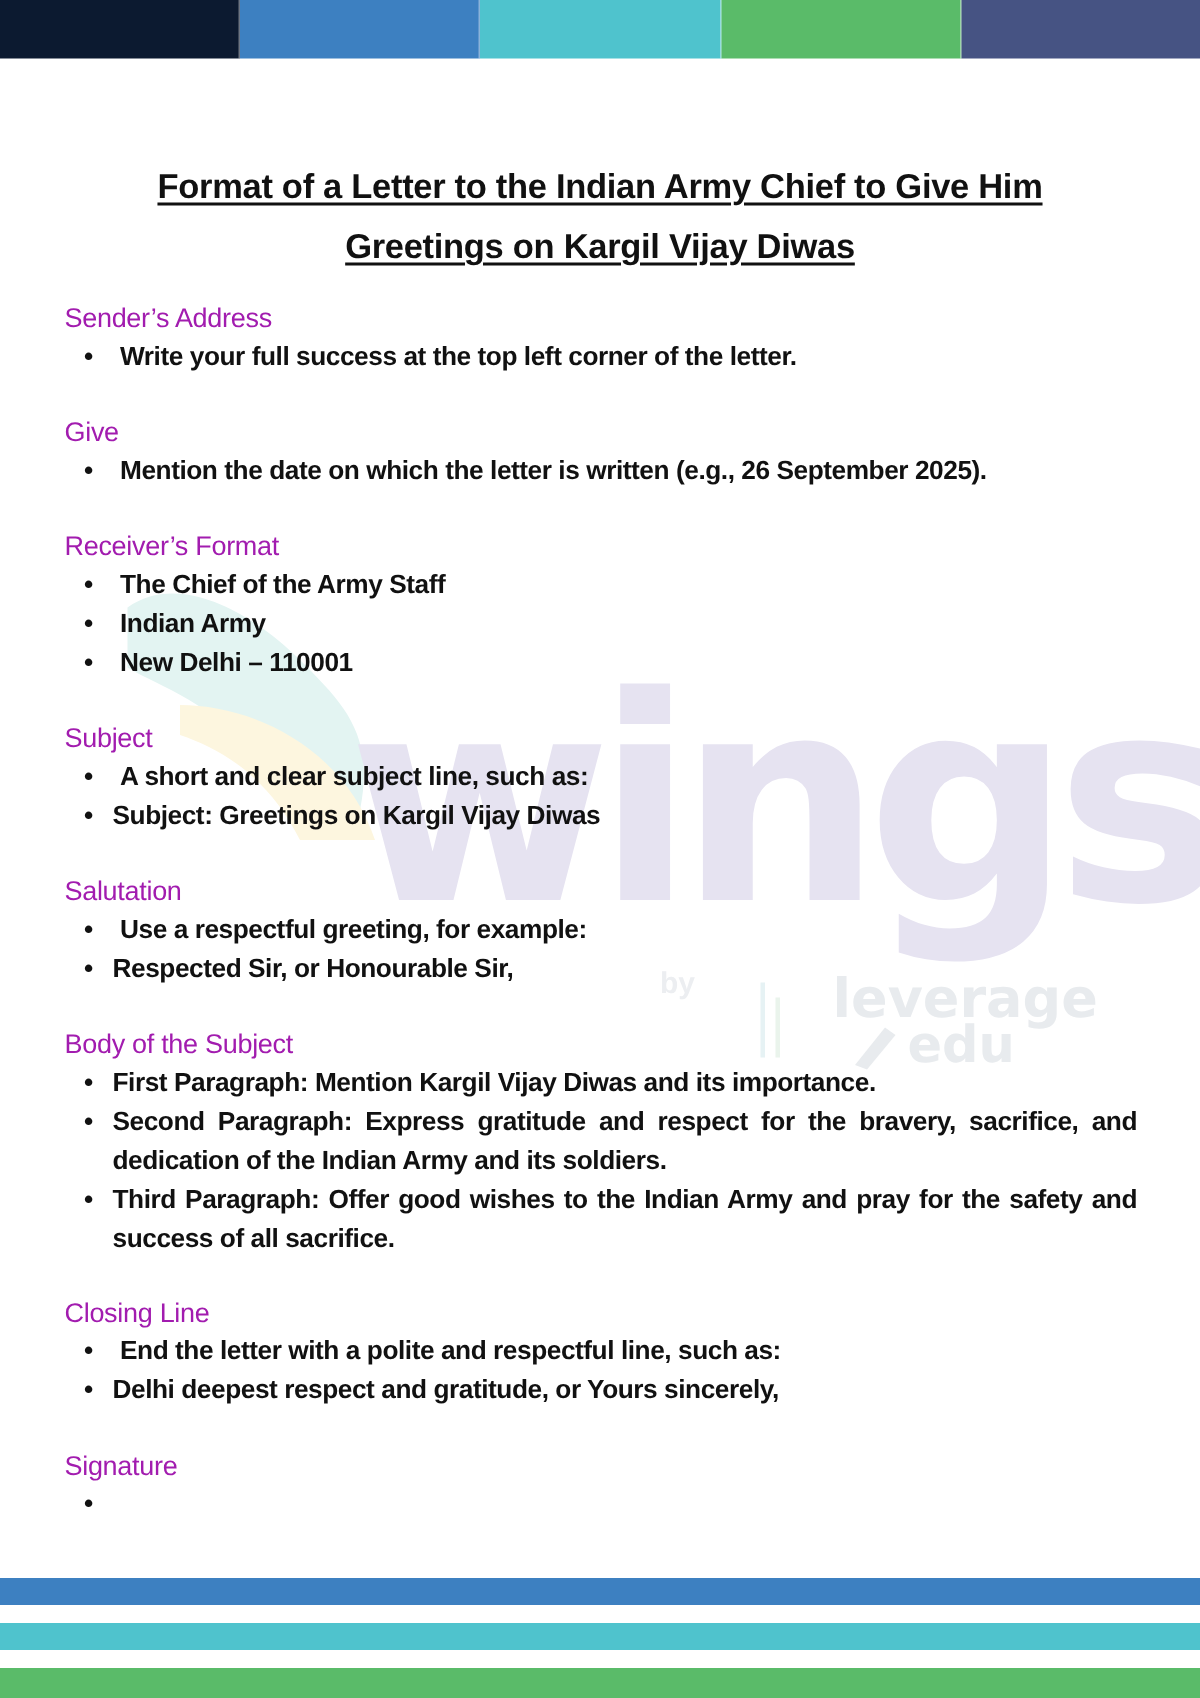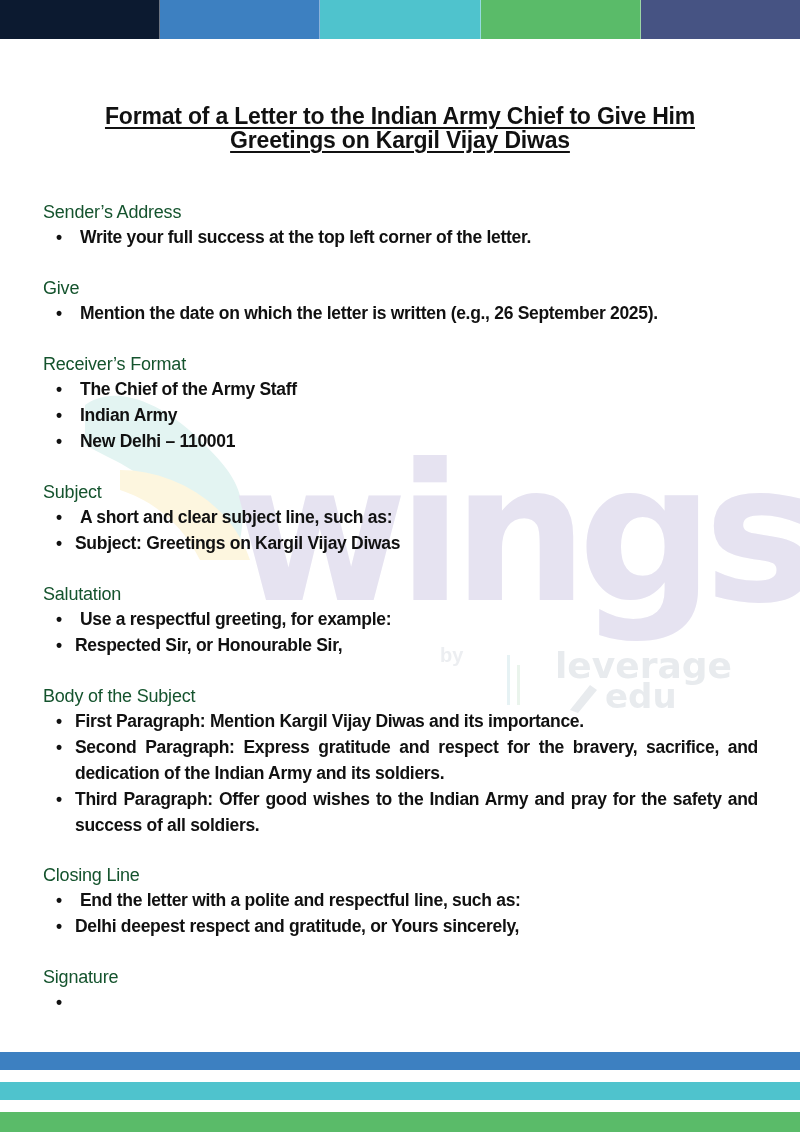--- a/index.html
+++ b/index.html
@@ -11,27 +11,27 @@
   .top-bar { position: absolute; top: 0; left: 0; width: 800px; height: 39px; display: flex; }
   .top-bar .seg { flex: 1; height: 39px; border-right: 1px solid rgba(255,255,255,0.4); }
   .top-bar .seg:last-child { border-right: none; }
 
   .watermark { position: absolute; left: 0; top: 0; width: 800px; height: 1132px; pointer-events: none; z-index: 0; }
 
   .content { position: absolute; left: 0; top: 0; width: 800px; z-index: 1; }
 
   .title {
     position: absolute; left: 60px; width: 680px; top: 104px;
-    text-align: center; font-weight: bold; font-size: 23px; line-height: 24px;
+    text-align: center; font-weight: bold; font-size: 23px; line-height: 40px;
     text-decoration: underline; text-underline-offset: 3px; text-decoration-thickness: 2px;
     letter-spacing: -0.2px;
   }
   .section { position: absolute; left: 43px; width: 715px; }
   .section h2 {
-    margin: 0; font-size: 18px; font-weight: normal; line-height: 24px; color: #14532d;
+    margin: 0; font-size: 18px; font-weight: normal; line-height: 24px; color: #a21caf;
     letter-spacing: -0.2px;
   }
   .section ul { margin: 0; padding: 0; list-style: none; }
   .section li {
     position: relative; font-size: 17.5px; font-weight: bold; line-height: 26px; padding-left: 37px;
     letter-spacing: -0.3px;
   }
   .section li .bullet { position: absolute; left: 13px; top: 0; }
   .section li.tight { padding-left: 32px; }
   .section li.just { text-align: justify; }
@@ -101,21 +101,21 @@
       <li><span class="bullet">•</span><span>Use a respectful greeting, for example:</span></li>
       <li class="tight"><span class="bullet">•</span><span>Respected Sir, or Honourable Sir,</span></li>
     </ul>
   </div>
 
   <div class="section" style="top:684px">
     <h2>Body of the Subject</h2>
     <ul>
       <li class="tight"><span class="bullet">•</span><span>First Paragraph: Mention Kargil Vijay Diwas and its importance.</span></li>
       <li class="tight just"><span class="bullet">•</span><span>Second Paragraph: Express gratitude and respect for the bravery, sacrifice, and dedication of the Indian Army and its soldiers.</span></li>
-      <li class="tight just"><span class="bullet">•</span><span>Third Paragraph: Offer good wishes to the Indian Army and pray for the safety and success of all soldiers.</span></li>
+      <li class="tight just"><span class="bullet">•</span><span>Third Paragraph: Offer good wishes to the Indian Army and pray for the safety and success of all sacrifice.</span></li>
     </ul>
   </div>
 
   <div class="section" style="top:863px">
     <h2>Closing Line</h2>
     <ul>
       <li><span class="bullet">•</span><span>End the letter with a polite and respectful line, such as:</span></li>
       <li class="tight"><span class="bullet">•</span><span>Delhi deepest respect and gratitude, or Yours sincerely,</span></li>
     </ul>
   </div>

